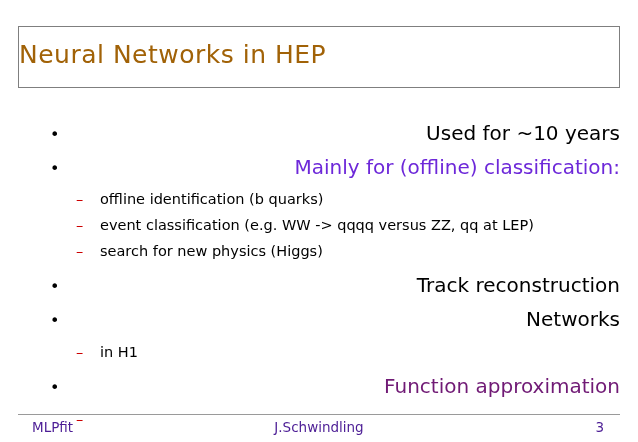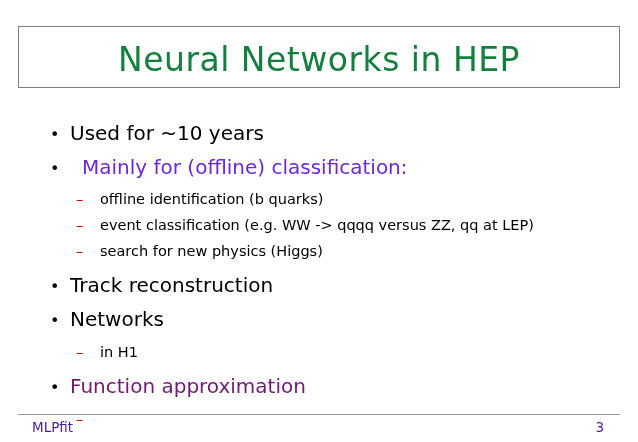--- a/index.html
+++ b/index.html
@@ -27,24 +27,24 @@
     width: 602px;
     height: 62px;
     border: 1px solid #7f7f7f;
     box-sizing: border-box;
   }
   .title-text {
     position: absolute;
     left: 0;
     right: 0;
     top: 13px;
-    text-align: center;
+    text-align: left;
     font-family: "DejaVu Sans", sans-serif;
-    font-size: 33px;
-    color: #15803d;
+    font-size: 25px;
+    color: #a16207;
     letter-spacing: 0.5px;
   }
   .content {
     position: absolute;
     left: 40px;
     top: 118px;
     width: 580px;
   }
   .bullet1 {
     position: relative;
@@ -59,20 +59,21 @@
     width: 30px;
     flex: 0 0 30px;
     font-size: 16px;
     color: #000000;
     text-align: left;
     padding-left: 10px;
     box-sizing: border-box;
   }
   .bullet1 .btext {
     flex: 1 1 auto;
+    text-align: right;
   }
   .bullet2 {
     position: relative;
     display: flex;
     align-items: baseline;
     font-size: 14.5px;
     line-height: 26px;
     color: #000000;
     margin-bottom: 0px;
   }
@@ -184,16 +185,17 @@
 
     <div class="bullet2" style="margin-top:3px;">
       <span class="marker">–</span>
     </div>
 
   </div>
 
   <div class="footer-rule"></div>
   <div class="footer">
     <span class="footer-left">MLPfit</span>
+    <span class="footer-center">J.Schwindling</span>
     <span class="footer-right">3</span>
   </div>
 
 </div>
 
 </body></html>

